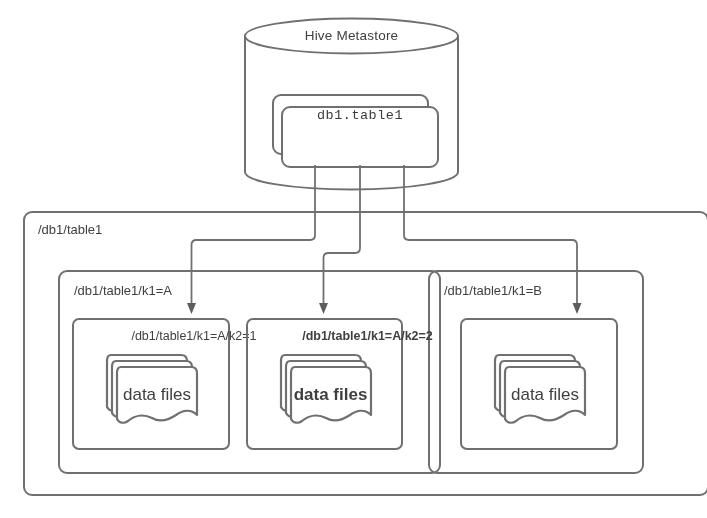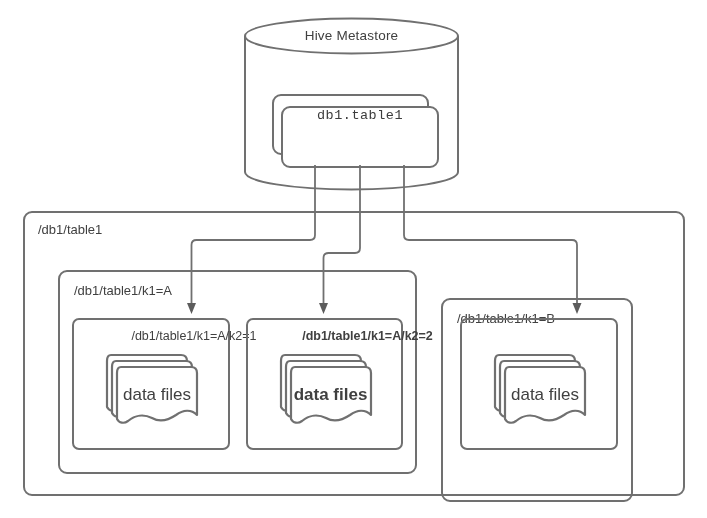--- a/index.html
+++ b/index.html
@@ -28,26 +28,26 @@
     background:#fff;border:2px solid var(--stroke);border-radius:9px;
   }
   .card-back{left:272px;top:94px;width:153px;height:57px;}
   .card-front{
     left:281px;top:106px;width:154px;height:58px;
     display:flex;align-items:flex-start;justify-content:center;
     font-family:"Liberation Mono","DejaVu Sans Mono",monospace;
     font-size:13.5px;letter-spacing:.5px;color:#3c3c3c;
   }
   .frame{
-    border:2px solid var(--stroke);border-radius:9px;background:transparent;
+    border:2px solid var(--stroke);border-radius:9px;background:transparent;padding-left:24px;
   }
   .outer-frame{left:23px;top:211px;width:658px;height:281px;}
   .outer-label{left:38px;top:222px;font-size:13px;}
   .group-a{left:58px;top:270px;width:355px;height:200px;}
-  .group-b{left:441px;top:270px;width:188px;height:200px;margin-top:28px;}
+  .group-b{left:428px;top:270px;width:188px;height:200px;}
   .group-label{position:absolute;left:14px;top:11px;font-size:13px;}
   .part-box{
     border:2px solid var(--stroke);border-radius:7px;background:transparent;
   }
   .box-a1{left:72px;top:318px;width:154px;height:128px;}
   .box-a2{left:246px;top:318px;width:153px;height:128px;font-weight:bold;}
   .box-b1{left:460px;top:318px;width:154px;height:128px;}
   .part-label{
     position:absolute;left:0;top:9px;width:100%;text-align:center;
     font-size:12.5px;white-space:nowrap;margin-left:43px;

